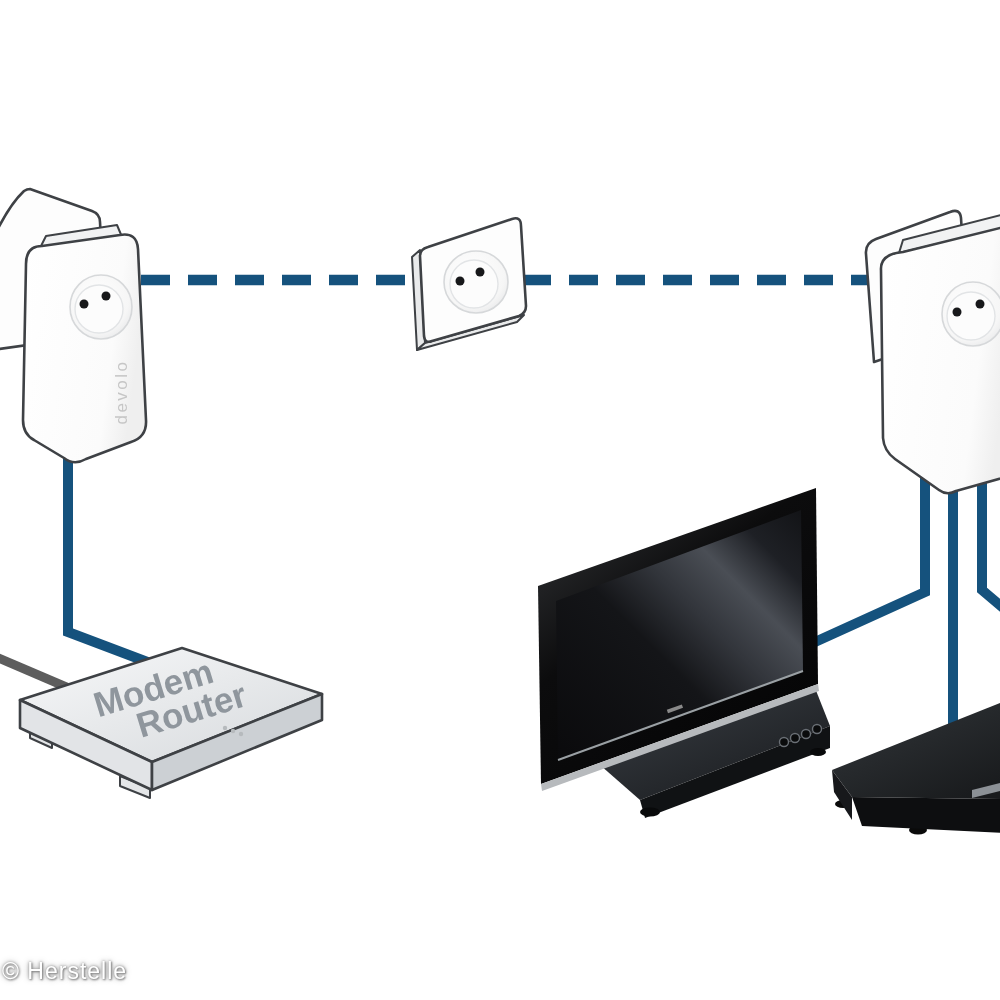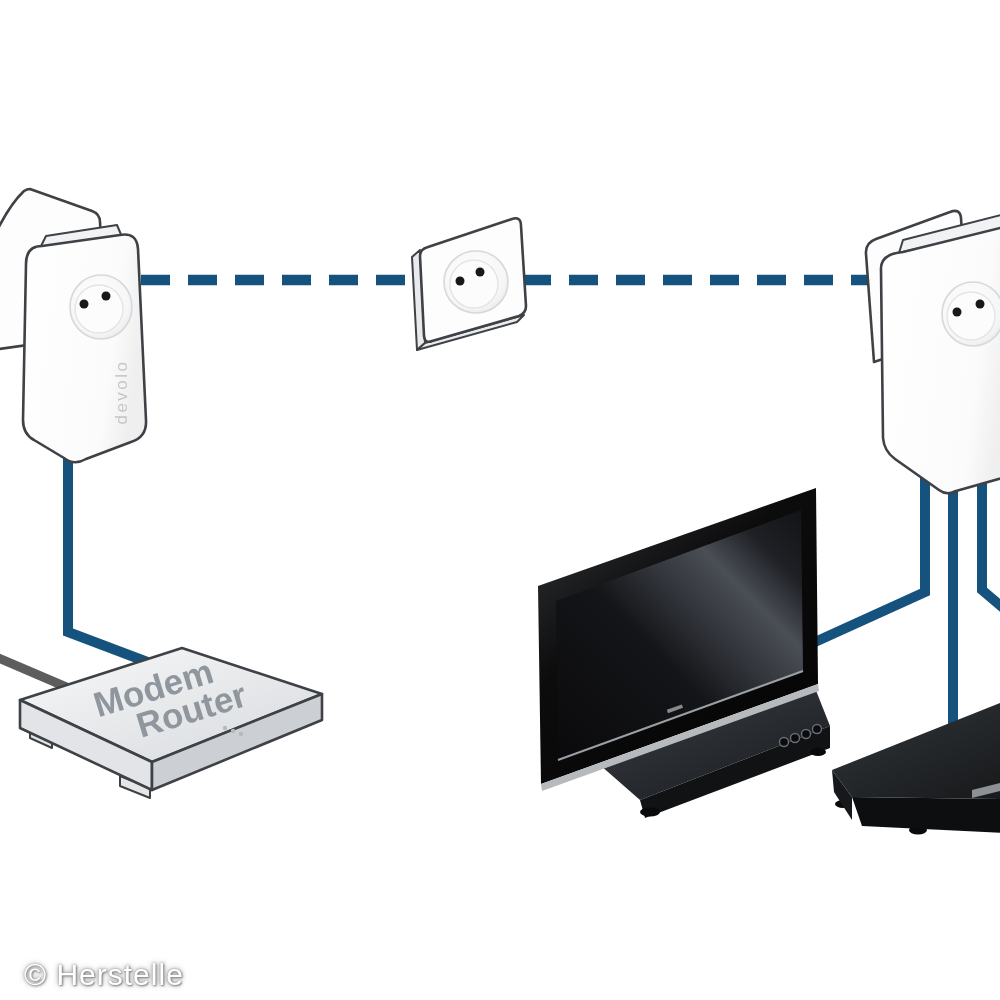--- a/index.html
+++ b/index.html
@@ -24,22 +24,22 @@
   .dash{fill:none;stroke:var(--cable-blue);stroke-width:10.5;stroke-dasharray:29 18;stroke-linecap:butt;}
   .cable{fill:none;stroke:var(--cable-blue);stroke-width:10;stroke-linejoin:miter;stroke-linecap:butt;}
   .dsl{fill:none;stroke:var(--dsl-gray);stroke-width:9;stroke-linecap:butt;}
   .hole{fill:#17181a;}
   .socket-outer{fill:url(#socketGrad);stroke:#d6d8da;stroke-width:1.6;}
   .socket-inner{fill:#fcfcfc;stroke:#e2e4e6;stroke-width:1.4;}
   .brand-text{font-size:17px;letter-spacing:2.5px;fill:var(--devolo-label);font-weight:500;}
   .router-text{font-size:35px;font-weight:bold;fill:var(--router-label);}
   .led{fill:#b6babd;}
   #watermark{
-    position:absolute;left:24px;top:958px;
-    font-size:30px;color:var(--watermark);letter-spacing:1px;
+    position:absolute;left:2px;top:958px;
+    font-size:23px;color:var(--watermark);letter-spacing:1px;
     text-shadow:0 0 3px #8a8a8a,0 0 6px #9a9a9a,1px 1px 2px #7d7d7d;
   }
 </style>
 </head>
 <body>
 
 <svg width="1000" height="1000" viewBox="0 0 1000 1000">
   <defs>
     <radialGradient id="socketGrad" cx="0.42" cy="0.38" r="0.75">
       <stop offset="0" stop-color="#ffffff"></stop>

